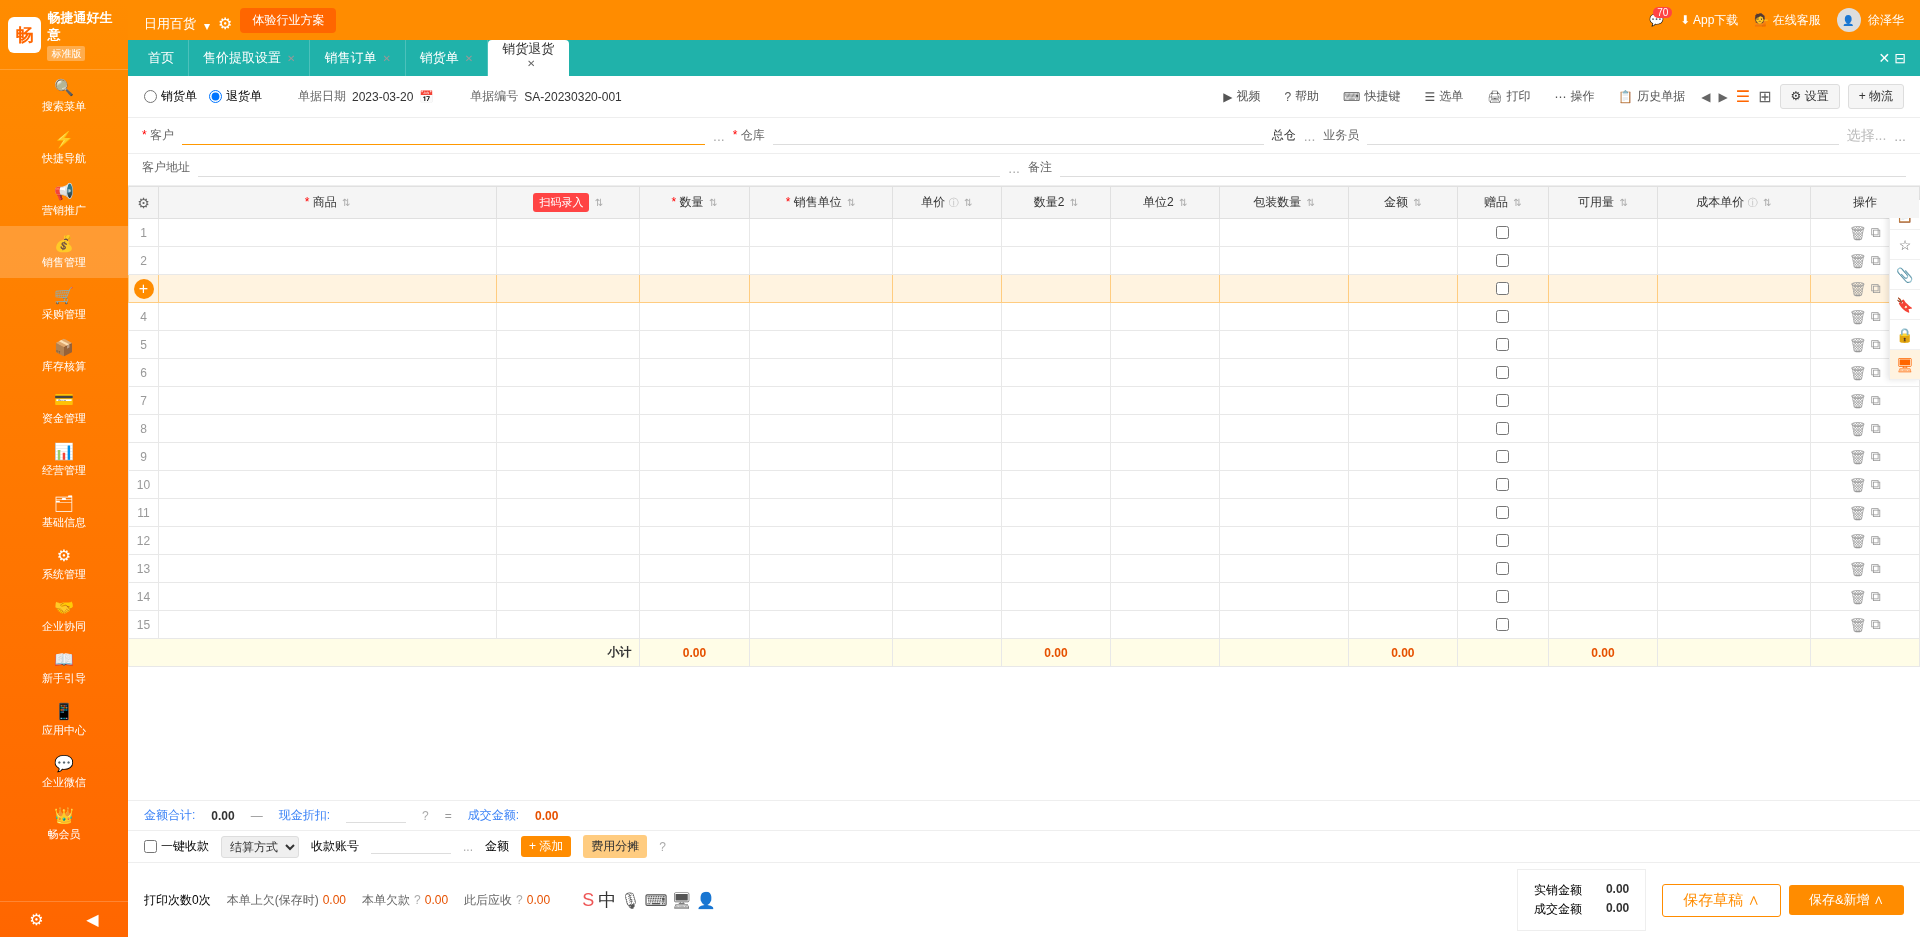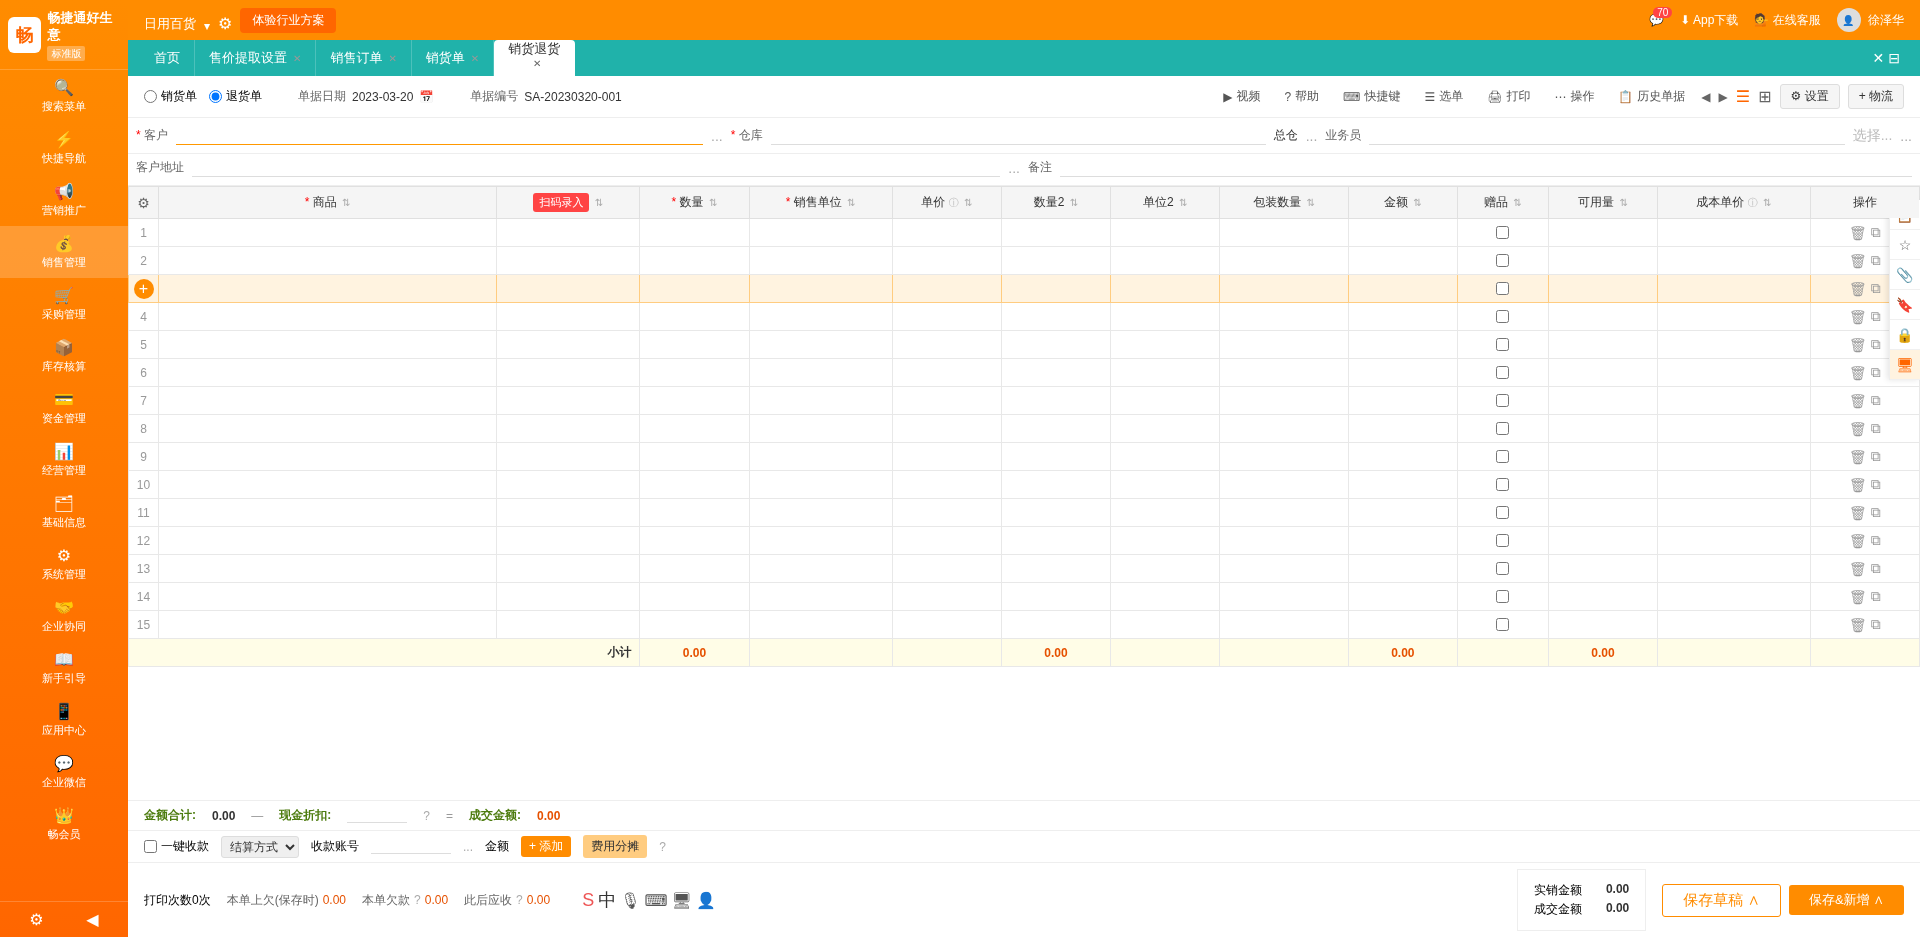--- a/index.html
+++ b/index.html
@@ -62,21 +62,21 @@
     .top-header-right { display: flex; align-items: center; gap: 16px; color: white; font-size: 12px; }
     .top-header-right .msg-icon { position: relative; cursor: pointer; }
     .badge { background: #ff4444; color: white; border-radius: 8px; font-size: 10px; padding: 0 4px; position: absolute; top: -6px; right: -8px; }
     .top-header-right span { cursor: pointer; }
     .user-avatar { width: 24px; height: 24px; border-radius: 50%; background: #ddd; display: inline-flex; align-items: center; justify-content: center; font-size: 10px; color: #666; }
 
     
     .tab-bar {
       background: #20b2aa; 
       display: flex; align-items: stretch; height: 36px;
-      padding: 0 12px;
+      padding: 0 6px;
     }
     .tab-item {
       display: flex; align-items: center; padding: 0 14px;
       color: white; font-size: 13px; cursor: pointer;
       border-right: 1px solid rgba(255,255,255,0.2);
       position: relative; white-space: nowrap;
     }
     .tab-item.active { background: white; color: #333; border-radius: 4px 4px 0 0; flex-direction: column; }
     .tab-item .tab-close { margin-left: 6px; font-size: 10px; color: #999; cursor: pointer; }
     .tab-item.active .tab-close { color: #666; }
@@ -105,21 +105,21 @@
     .calendar-icon { cursor: pointer; color: #999; }
     .toolbar-btn { 
       display: flex; align-items: center; gap: 4px;
       padding: 3px 8px; border-radius: 3px;
       cursor: pointer; font-size: 12px; border: none; background: transparent;
       color: #555;
     }
 
     
     .form-fields {
-      padding: 8px 8px;
+      padding: 8px 14px;
       display: flex; flex-wrap: wrap; gap: 8px;
       border-bottom: 1px solid #eee;
       align-items: flex-start;
     }
     .field-row { display: flex; align-items: center; gap: 8px; flex: 1; min-width: 300px; }
     .field-row label { color: #666; font-size: 12px; white-space: nowrap; }
     .required-star { color: red; }
     .field-input {
       flex: 1; border-bottom: 1px solid #ff9800; border-top: none; border-left: none; border-right: none;
       padding: 2px 4px; font-size: 12px; outline: none; min-width: 150px; background: transparent;
@@ -162,21 +162,21 @@
     .summary-row td { background: #fffde7; font-weight: bold; color: #333; }
     .summary-row td.sum-val { color: #e65100; }
 
     
     .bottom-calc {
       padding: 6px 16px;
       border-top: 1px solid #eee;
       display: flex; align-items: center; gap: 16px;
       font-size: 12px; background: white;
     }
-    .calc-label { color: #4d7c0f; font-weight: bold; }
+    .calc-label { color: #3b82f6; }
     .calc-value { color: #333; font-weight: bold; }
     .dash-sep { color: #999; }
     .eq-sep { color: #999; }
     .result-value { color: #e65100; font-weight: bold; }
 
     
     .payment-row {
       padding: 4px 16px;
       border-top: 1px solid #eee;
       display: flex; align-items: center; gap: 12px;

